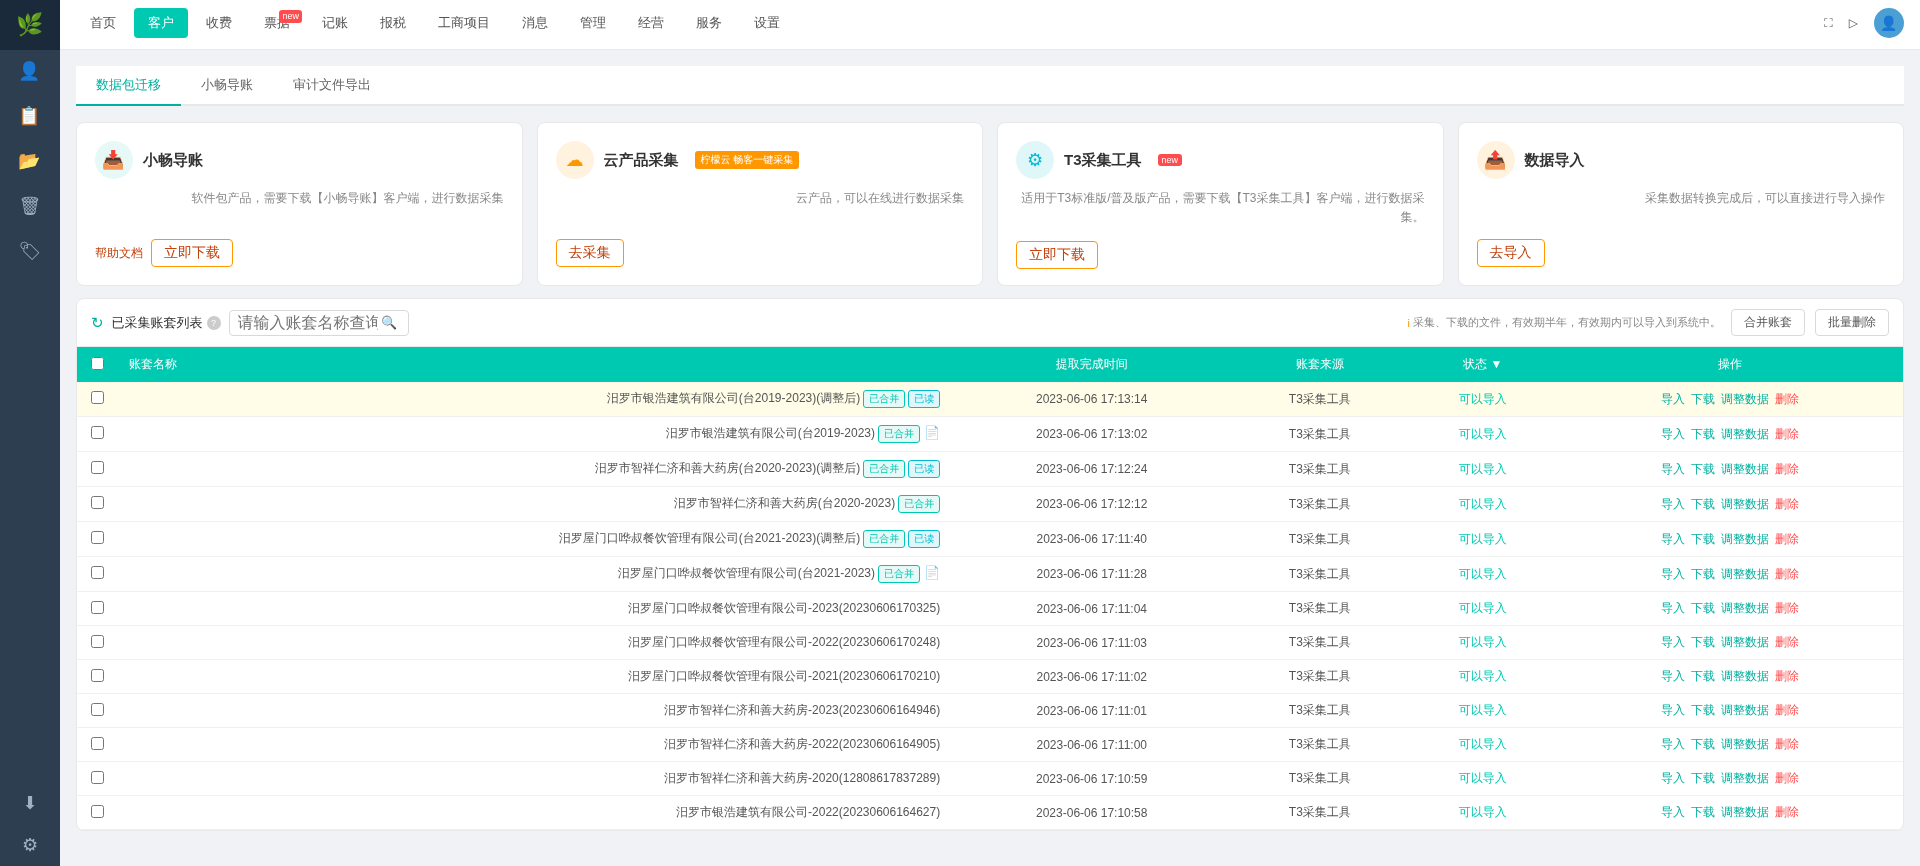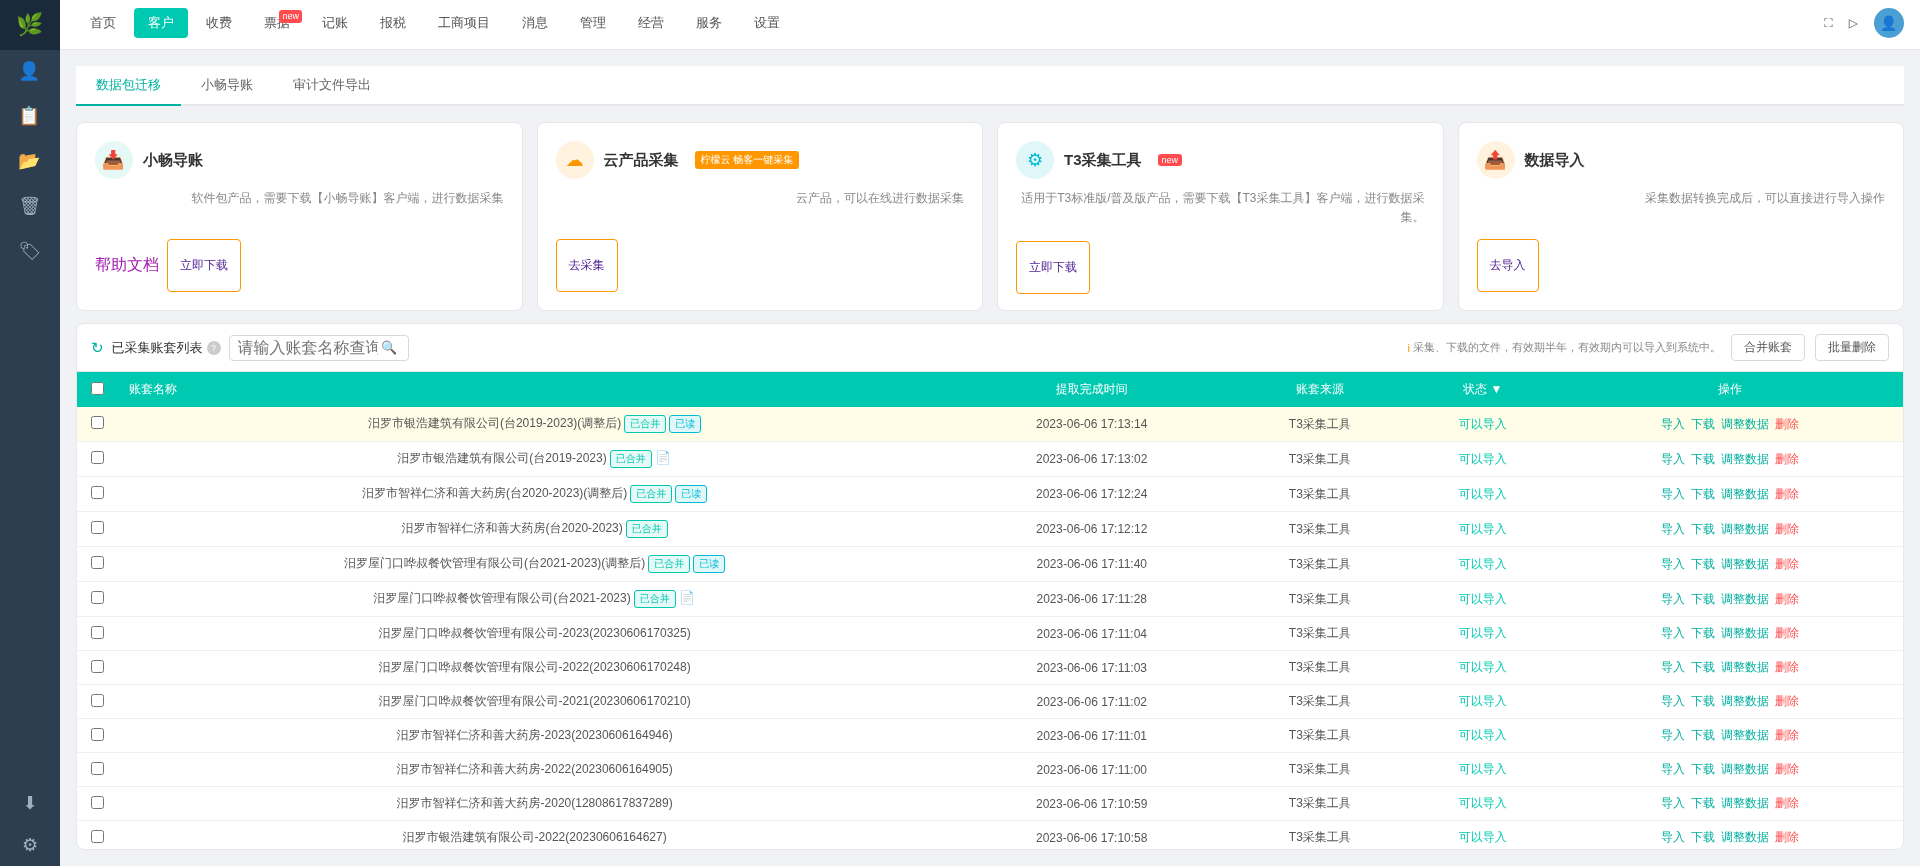--- a/index.html
+++ b/index.html
@@ -205,28 +205,28 @@
       min-height: 36px;
       text-align: right;
     }
     .card-actions {
       display: flex;
       gap: 8px;
       align-items: center;
     }
     .btn-outline-orange {
       border: 1px solid #ff9800;
-      color: #4c1d95;
+      color: #c2410c;
       background: #fff;
-      padding: 17px 12px;
+      padding: 4px 12px;
       border-radius: 4px;
       cursor: pointer;
-      font-size: 12px;
-    }
-    .link-text { color: #a21caf; font-size: 16px; cursor: pointer; text-decoration: none; }
+      font-size: 14px;
+    }
+    .link-text { color: #c2410c; font-size: 12px; cursor: pointer; text-decoration: none; }
 
     
     .table-section {
       background: #fff;
       border-radius: 8px;
       border: 1px solid #e8e8e8;
       overflow: hidden;
     }
     .table-toolbar {
       display: flex;
@@ -303,21 +303,21 @@
       border-bottom: 1px solid #f0f0f0;
     }
     tbody tr.highlight { background: #fffde7; }
     tbody td {
       padding: 8px 12px;
       font-size: 12px;
       color: #555;
       text-align: center;
     }
     tbody td:first-child { width: 40px; text-align: center; }
-    tbody td:nth-child(2) { text-align: center; margin-top: 38px; }
+    tbody td:nth-child(2) { text-align: right; margin-top: 38px; }
     .status-badge {
       color: #00c9b1;
       font-size: 12px;
     }
     .action-link {
       color: #00b0a0;
       cursor: pointer;
       font-size: 12px;
       margin: 0 3px;
     }

